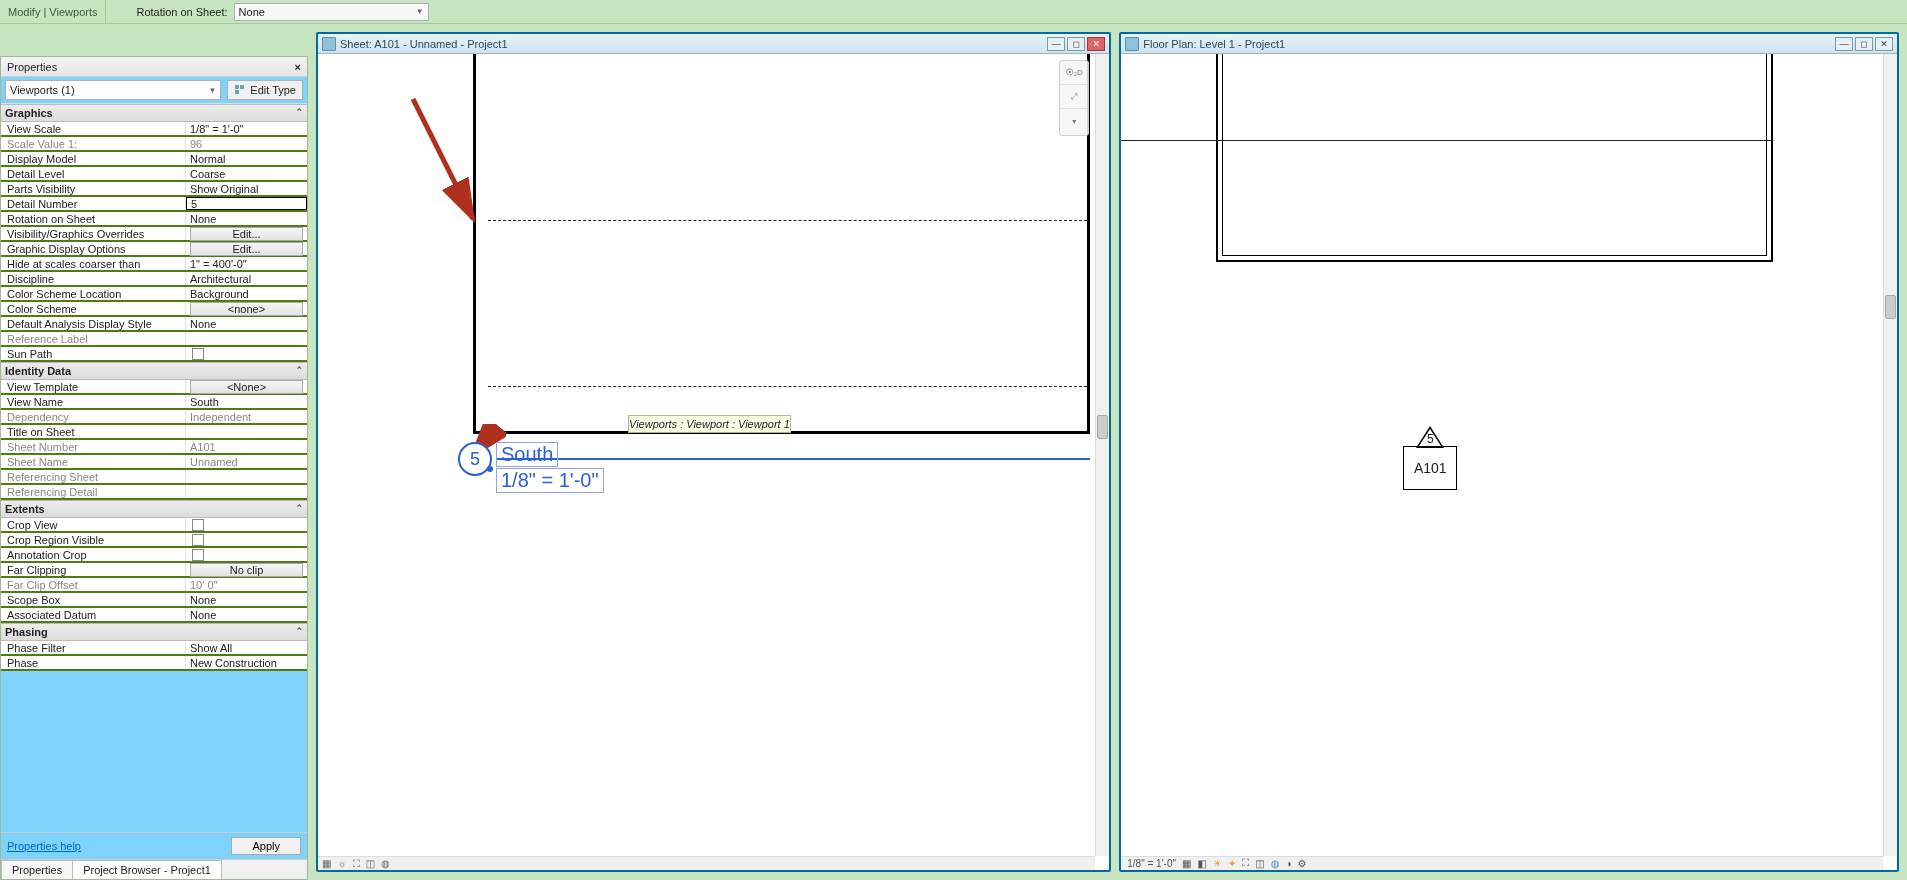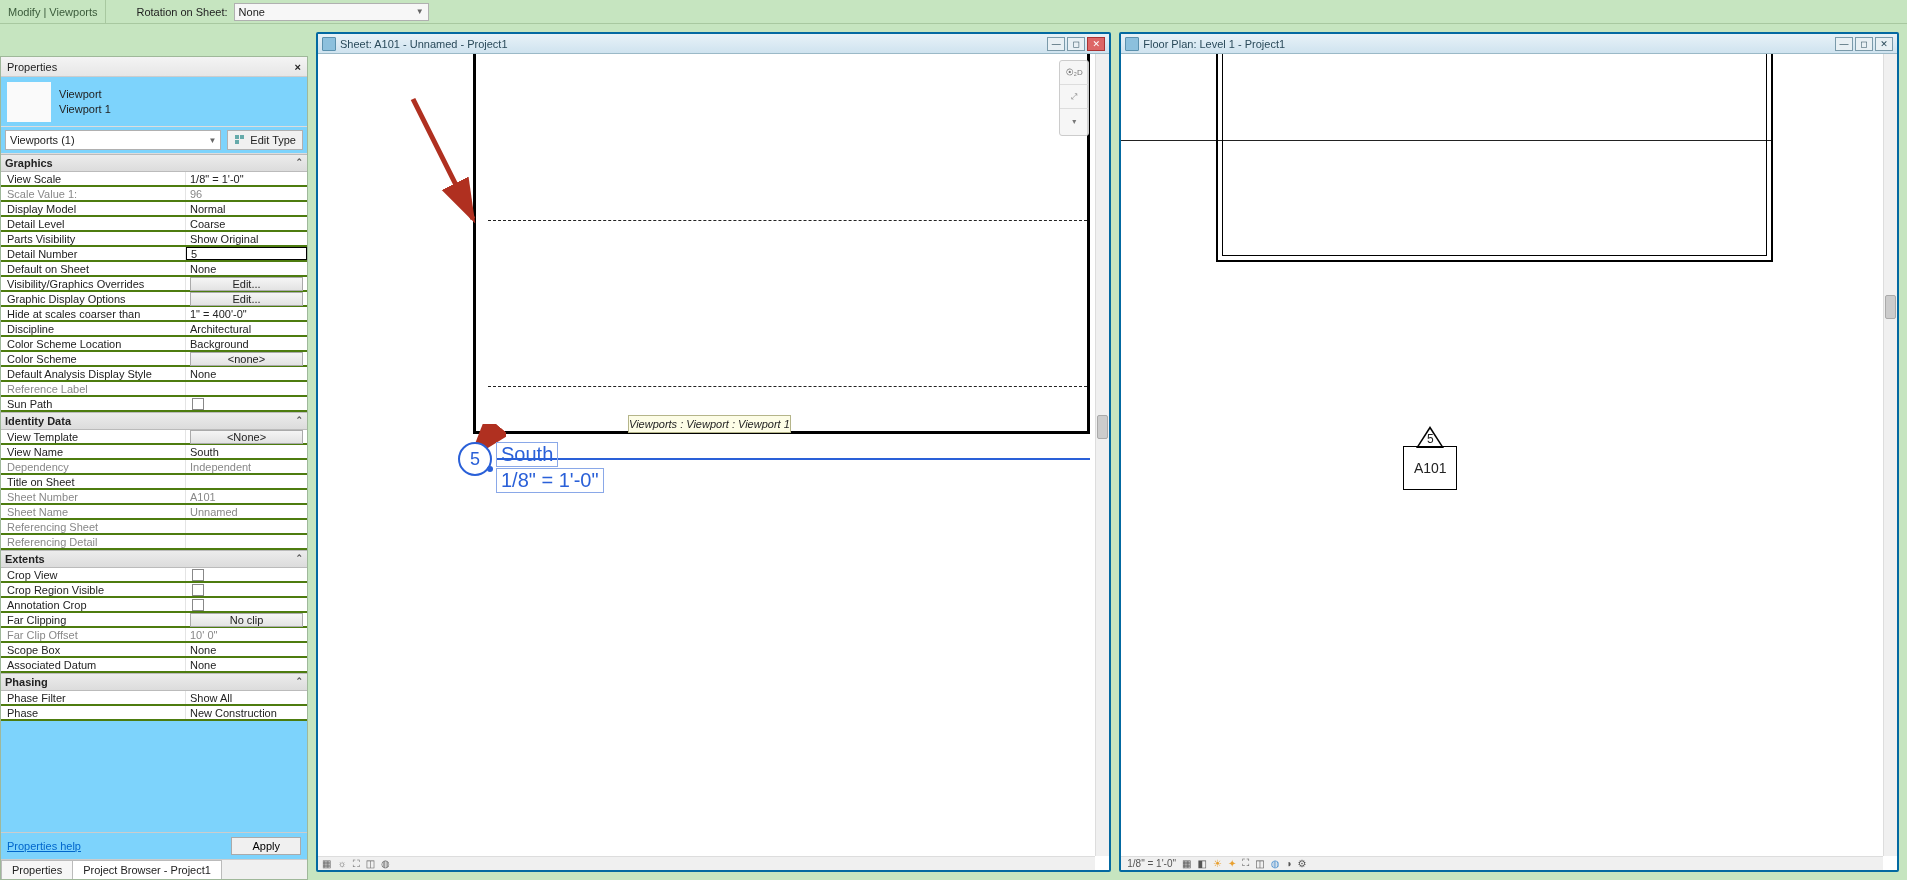--- a/index.html
+++ b/index.html
@@ -113,27 +113,20 @@
   </div>
 </div>
 
 <div class="main-layout">
 
   <div class="prop-palette">
     <div class="prop-title">
       <span>Properties</span>
       <span class="x">×</span>
     </div>
-    <div class="type-selector">
-      <div class="thumb"></div>
-      <div class="tname">
-        <div>Viewport</div>
-        <div>Viewport 1</div>
-      </div>
-    </div>
     <div class="instance-row">
       <div class="dd2">
         <span>Viewports (1)</span>
         <span style="font-size:8px;color:#666">▼</span>
       </div>
       <div class="etype">
         <svg viewBox="0 0 12 12">
             <rect x="1" y="1" width="4" height="4" fill="#6aa"></rect>
             <rect x="6" y="1" width="4" height="4" fill="#6aa"></rect>
             <rect x="1" y="6" width="4" height="4" fill="#6aa"></rect>
@@ -165,21 +158,21 @@
         </div>
       <div class="prow">
           <div class="lbl">Parts Visibility</div>
           <div class="val">Show Original</div>
         </div>
       <div class="prow sel">
           <div class="lbl">Detail Number</div>
           <div class="val">5</div>
         </div>
       <div class="prow">
-          <div class="lbl">Default on Sheet</div>
+          <div class="lbl">Rotation on Sheet</div>
           <div class="val">None</div>
         </div>
       <div class="prow">
           <div class="lbl">Visibility/Graphics Overrides</div>
           <div class="val">
             <div class="btnv">Edit...</div>
           </div>
         </div>
       <div class="prow">
           <div class="lbl">Graphic Display Options</div>

